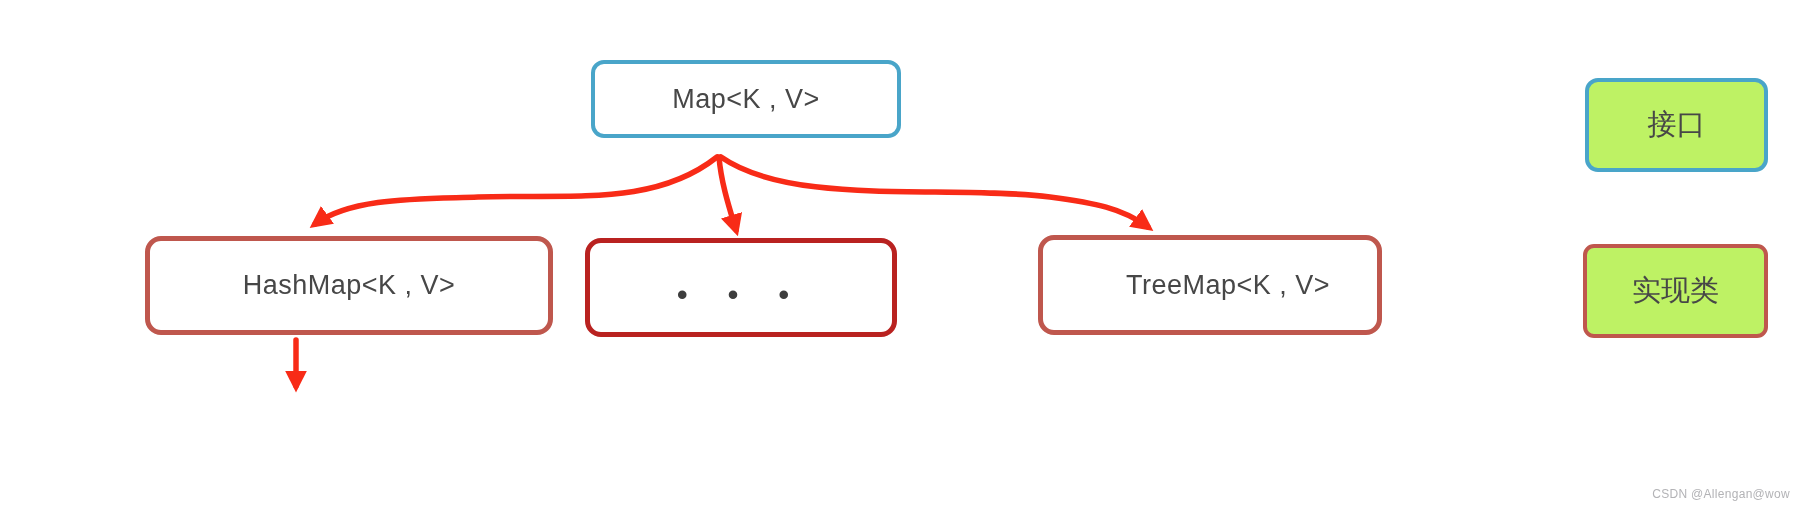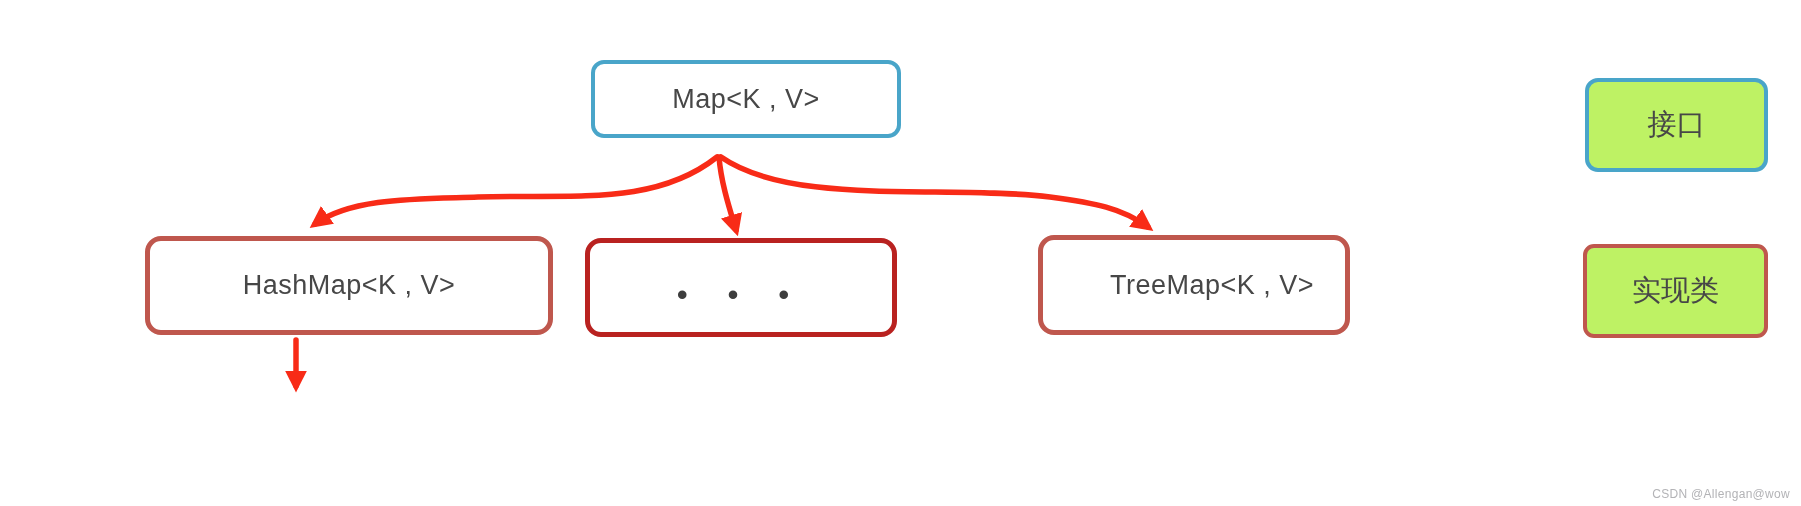--- a/index.html
+++ b/index.html
@@ -47,21 +47,21 @@
   }
   .node-impl-dark {
     border: 5px solid var(--dark-red);
     border-radius: 16px;
   }
   .node-map            { left: 563px;  top: 60px;  width: 310px; height: 78px; margin-left: 28px;  }
   .node-hashmap        { left: 102px;  top: 236px; width: 408px; height: 99px;  }
   .node-others         { left: 585px;  top: 238px; width: 312px; height: 99px;
                          font-size: 30px; letter-spacing: 16px; font-weight: bold;
                          padding-top: 14px; color: #3d3d3d; }
-  .node-treemap        { left: 995px;  top: 235px; width: 312px; height: 100px; padding-left: 36px; }
+  .node-treemap        { left: 995px;  top: 235px; width: 344px; height: 100px; padding-left: 36px; }
   .node-linkedhashmap  { left: 58px;   top: 396px; width: 464px; height: 101px; }
   .legend-box {
     position: absolute;
     display: flex;
     align-items: center;
     justify-content: center;
     background: #bef264;
     color: var(--text-dark);
     font-size: 29px;
   }

